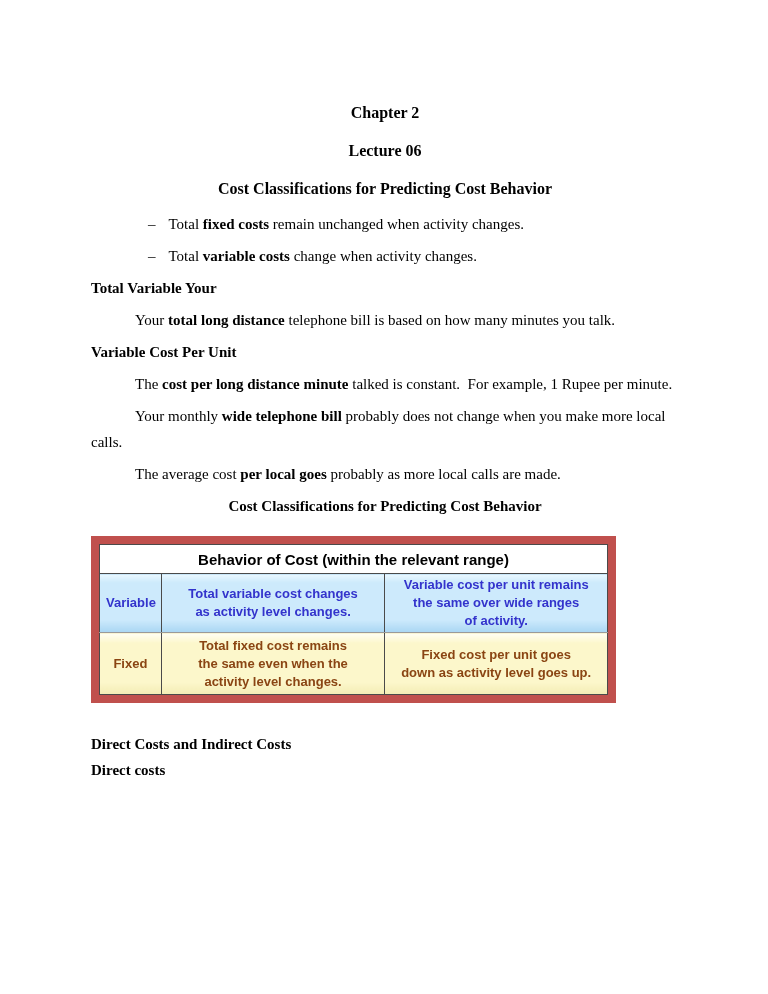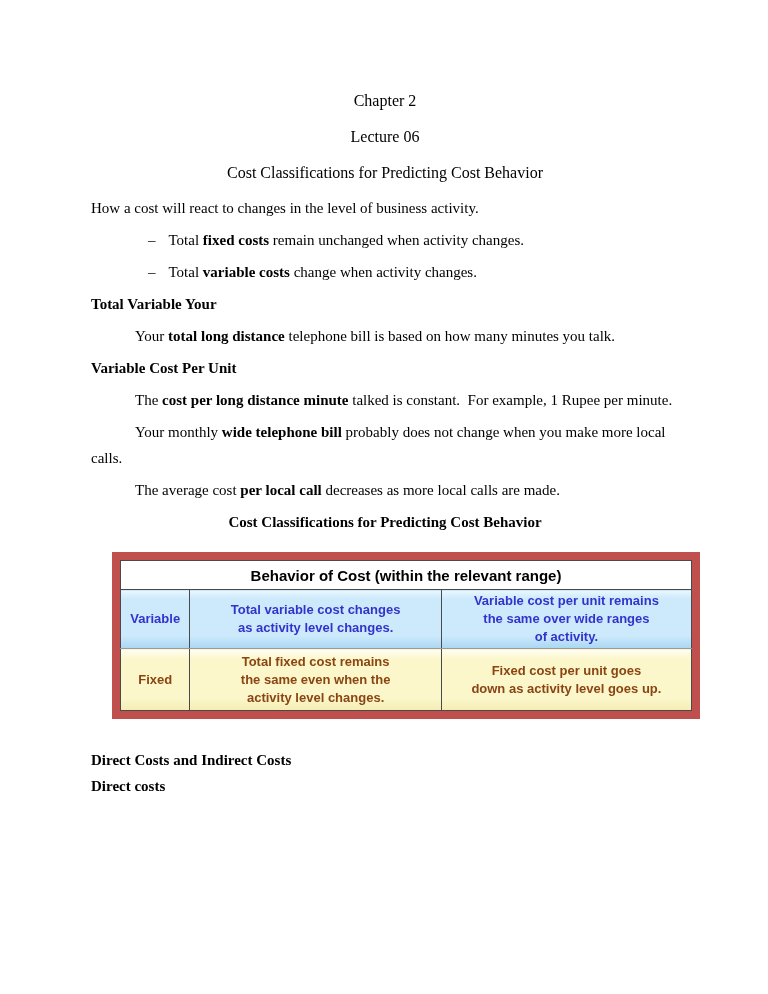--- a/index.html
+++ b/index.html
@@ -11,24 +11,25 @@
     margin:0 auto;
     font-family:"Liberation Serif", serif;
     font-size:15px;
     color:#000;
     padding:88px 89px 0 91px;
     overflow:hidden;
   }
   
   .doc-title {
     text-align:center;
-    font-weight:normal;
+    font-weight:bold;
     font-size:16px;
     line-height:26px;
     margin-bottom:10px;
+    margin-top:12px;
   }
   .doc-title.last { margin-bottom:9px; }
   
   .para {
     line-height:26px;
     margin-bottom:6px;
   }
   .para.indent { text-indent:44px; }
   .sec-head {
     font-weight:bold;
@@ -48,22 +49,21 @@
   b { font-weight:bold; }
   
   .tbl-caption {
     text-align:center;
     font-weight:bold;
     line-height:26px;
     margin-bottom:17px;
   }
   
   .tbl-frame {
-    margin-left:21px;
-    width:588px;
+    width:525px;
     border:8px solid var(--frame, #c0504d);
     background:#ec4899;
   }
   table.cost-table {
     border-collapse:collapse;
     width:100%;
     font-family:"Liberation Sans", sans-serif;
     table-layout:fixed;
   }
   table.cost-table td {
@@ -120,38 +120,37 @@
 </style>
 </head>
 <body>
 
 <div class="page">
 
   <div class="doc-title">Chapter 2</div>
   <div class="doc-title">Lecture 06</div>
   <div class="doc-title last">Cost Classifications for Predicting Cost Behavior</div>
 
-  <div class="para">How a cost will react to changes in the level of business activity.</div>
 
   <div class="bullet">
     <span class="dash">–</span><span><span>Total </span><b>fixed costs</b><span> remain unchanged when activity changes.</span></span>
   </div>
   <div class="bullet">
     <span class="dash">–</span><span><span>Total </span><b>variable costs</b><span> change when activity changes.</span></span>
   </div>
 
   <div class="sec-head">Total Variable Your</div>
   <div class="para indent"><span>Your </span><b>total long distance</b><span> telephone bill is based on how many minutes you talk.</span></div>
 
   <div class="sec-head">Variable Cost Per Unit</div>
   <div class="para indent"><span>The </span><b>cost per long distance minute</b><span> talked is constant.&nbsp; For example, 1 Rupee per minute.</span></div>
 
   <div class="para indent"><span>Your monthly </span><b>wide telephone bill</b><span> probably does not change when you make more local calls.</span></div>
 
-  <div class="para indent"><span>The average cost </span><b>per local call</b><span> decreases as more local calls are made.</span></div>
+  <div class="para indent"><span>The average cost </span><b>per local goes</b><span> probably as more local calls are made.</span></div>
 
   <div class="tbl-caption">Cost Classifications for Predicting Cost Behavior</div>
 
   <div class="tbl-frame">
     <table class="cost-table">
       <colgroup>
           <col class="c-cost">
           <col class="c-total">
           <col class="c-unit">
         </colgroup>

